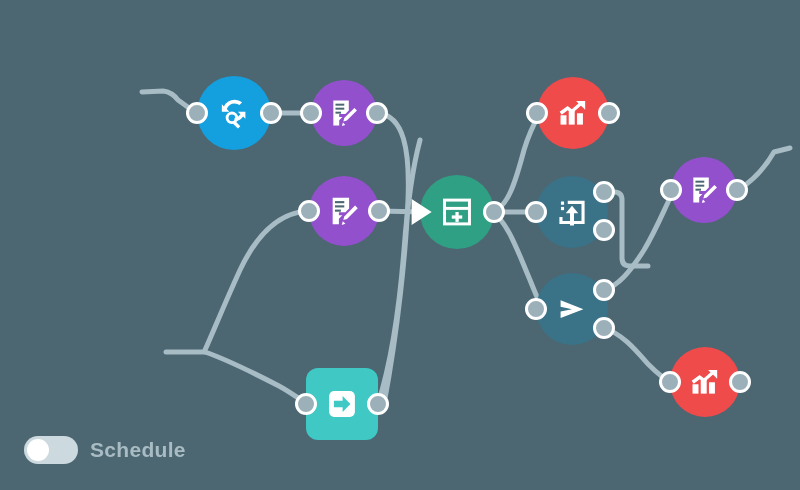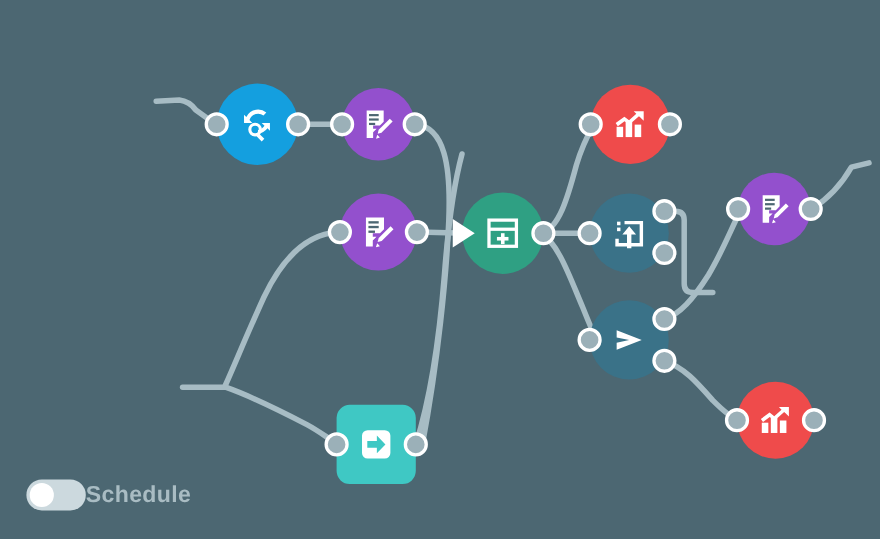--- a/index.html
+++ b/index.html
@@ -60,21 +60,21 @@
     border-bottom: 13px solid transparent;
     border-left: 20px solid #ffffff;
     transform: translate(-52%, -50%);
   }
   #toggle-row {
     position: absolute;
     left: 24px;
     top: 436px;
     display: flex;
     align-items: center;
-    gap: 0;
+    gap: 12px;
   }
   #schedule-toggle {
     width: 54px;
     height: 28px;
     border-radius: 14px;
     background: #ccd9de;
     position: relative;
     box-sizing: border-box;
   }
   #schedule-toggle .knob {

